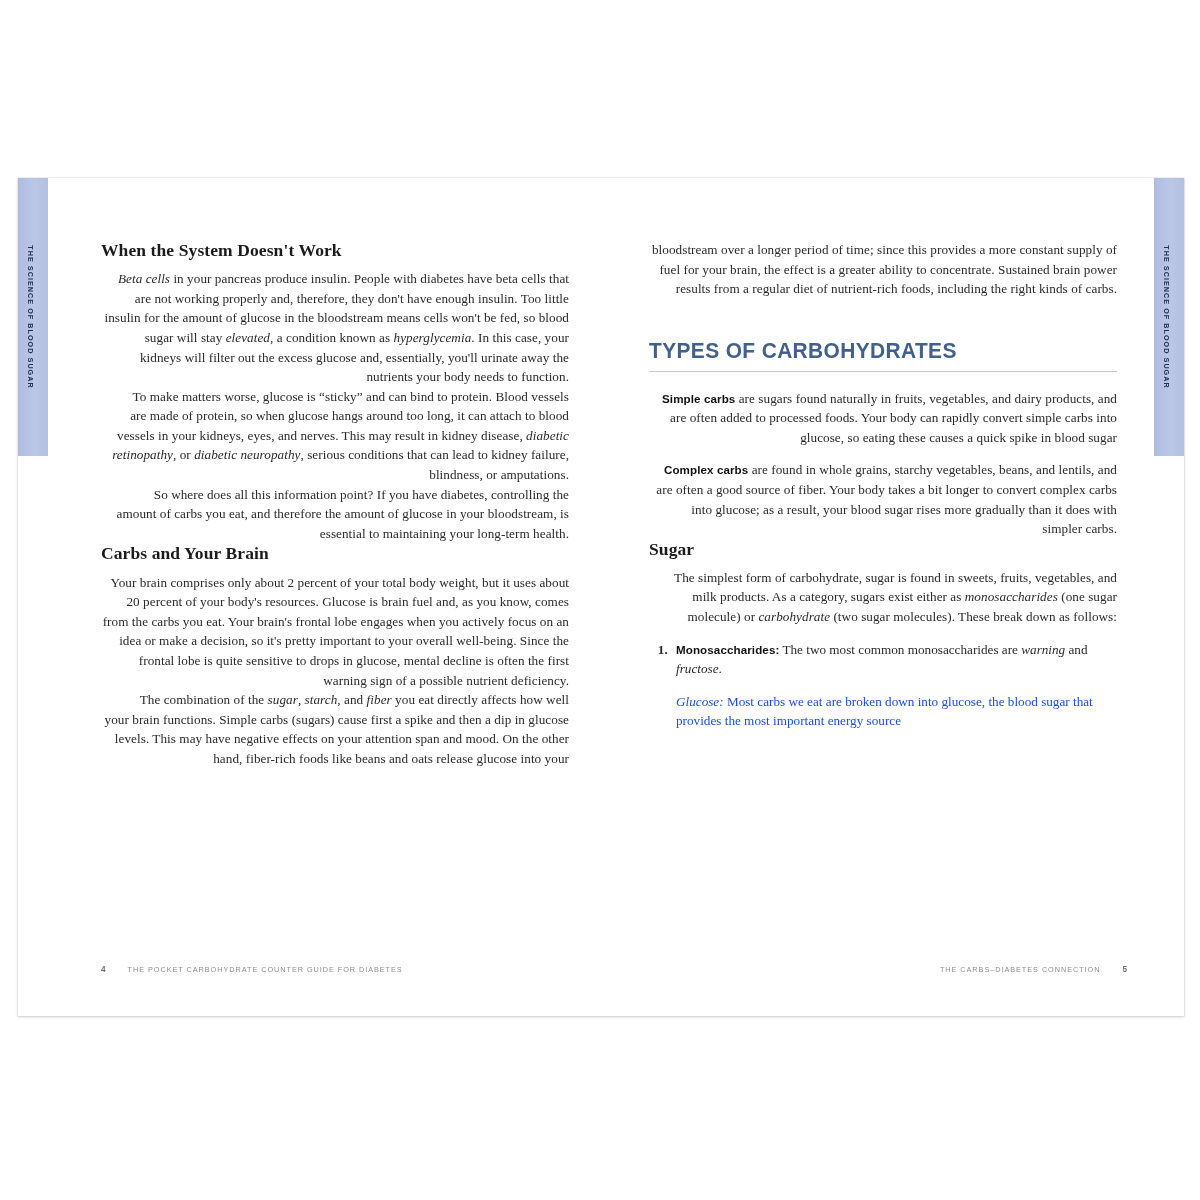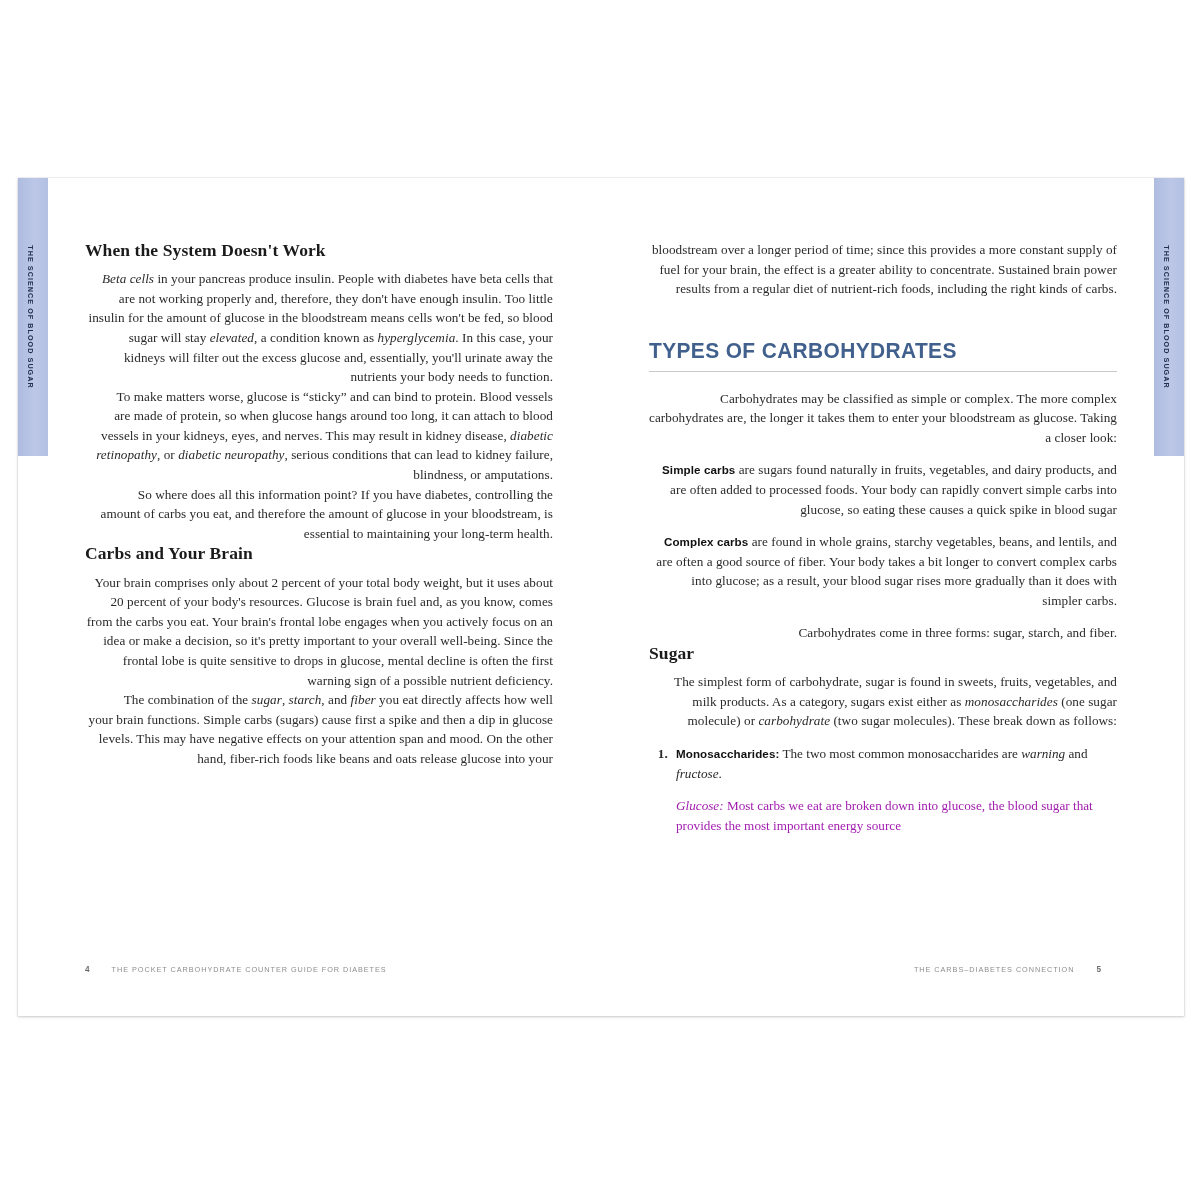--- a/index.html
+++ b/index.html
@@ -51,21 +51,21 @@
   .side-tab.right .side-tab-label { transform: rotate(90deg) translate(-50%, -50%) translateY(2.6px); }
 
   
   .page {
     position: absolute;
     top: 0;
     width: 583px;
     height: 838px;
     box-sizing: border-box;
   }
-  .page.verso { left: 0;   padding: 62px 48px 0 67px; }
+  .page.verso { left: 16px;   padding: 62px 48px 0 67px; }
   .page.recto { left: 583px; padding: 62px 67px 0 48px; }
 
   .col {
     width: 100%;
   }
 
   
   h2.sub-head {
     margin: 0 0 9px 0;
     font-family: "Liberation Serif", "DejaVu Serif", serif;
@@ -124,37 +124,37 @@
   }
   ol.numlist > li { padding-left: 5px; }
   ol.numlist > li::marker {
     font-family: "Liberation Serif", "DejaVu Serif", serif;
     font-weight: 700;
   }
   .sub-para {
     margin: 13px 0 0 0;
     font-size: 13.2px;
     line-height: 19.6px;
-    color: #a21caf;
+    color: #1d4ed8;
   }
 
   
   .footer {
     position: absolute;
     bottom: 42px;
     font-family: "Liberation Sans", "DejaVu Sans", sans-serif;
     font-size: 7.3px;
     letter-spacing: 0.95px;
     color: #8d8d8d;
     display: flex;
     align-items: baseline;
     gap: 22px;
   }
   .footer.verso { left: 67px; }
-  .footer.recto { right: 83px; }
+  .footer.recto { right: 57px; }
   .folio {
     font-weight: 700;
     font-size: 8.2px;
     color: #6d6d6d;
     letter-spacing: 0;
   }
 </style>
 </head>
 <body>
 
@@ -196,27 +196,25 @@
   <div class="page recto">
     <div class="col">
 
       <p class="body"><span>bloodstream over a longer period of time; since this provides a more constant supply of fuel for your brain, the effect is a greater ability to concentrate. Sustained brain power results from a regular diet of nutrient-rich foods, including the right kinds of carbs.</span></p>
 
       <div class="section-head-wrap">
         <h1 class="section-head">TYPES OF CARBOHYDRATES</h1>
         <div class="section-rule"></div>
       </div>
 
-      <p class="body"><span>Carbohydrates may be classified as simple or complex. The more complex carbohydrates are, the longer it takes them to enter your bloodstream as glucose. Taking a closer look:</span></p>
 
       <p class="body gap"><span class="lead">Simple carbs</span><span> are sugars found naturally in fruits, vegetables, and dairy products, and are often added to processed foods. Your body can rapidly convert simple carbs into glucose, so eating these causes a quick spike in blood sugar</span></p>
 
       <p class="body gap"><span class="lead">Complex carbs</span><span> are found in whole grains, starchy vegetables, beans, and lentils, and are often a good source of fiber. Your body takes a bit longer to convert complex carbs into glucose; as a result, your blood sugar rises more gradually than it does with simpler carbs.</span></p>
 
-      <p class="body gap"><span>Carbohydrates come in three forms: sugar, starch, and fiber.</span></p>
 
       <h2 class="sub-head spaced">Sugar</h2>
 
       <p class="body"><span>The simplest form of carbohydrate, sugar is found in sweets, fruits, vegetables, and milk products. As a category, sugars exist either as </span><em class="ital">monosaccharides</em><span> (one sugar molecule) or </span><em class="ital">carbohydrate</em><span> (two sugar molecules). These break down as follows:</span></p>
 
       <ol class="numlist">
         <li><span class="lead">Monosaccharides:</span><span> The two most common monosaccharides are </span><em class="ital">warning</em><span> and </span><em class="ital">fructose</em><span>.</span>
 
           <p class="sub-para"><em class="ital">Glucose:</em><span> Most carbs we eat are broken down into glucose, the blood sugar that provides the most important energy source</span></p>
         </li>

